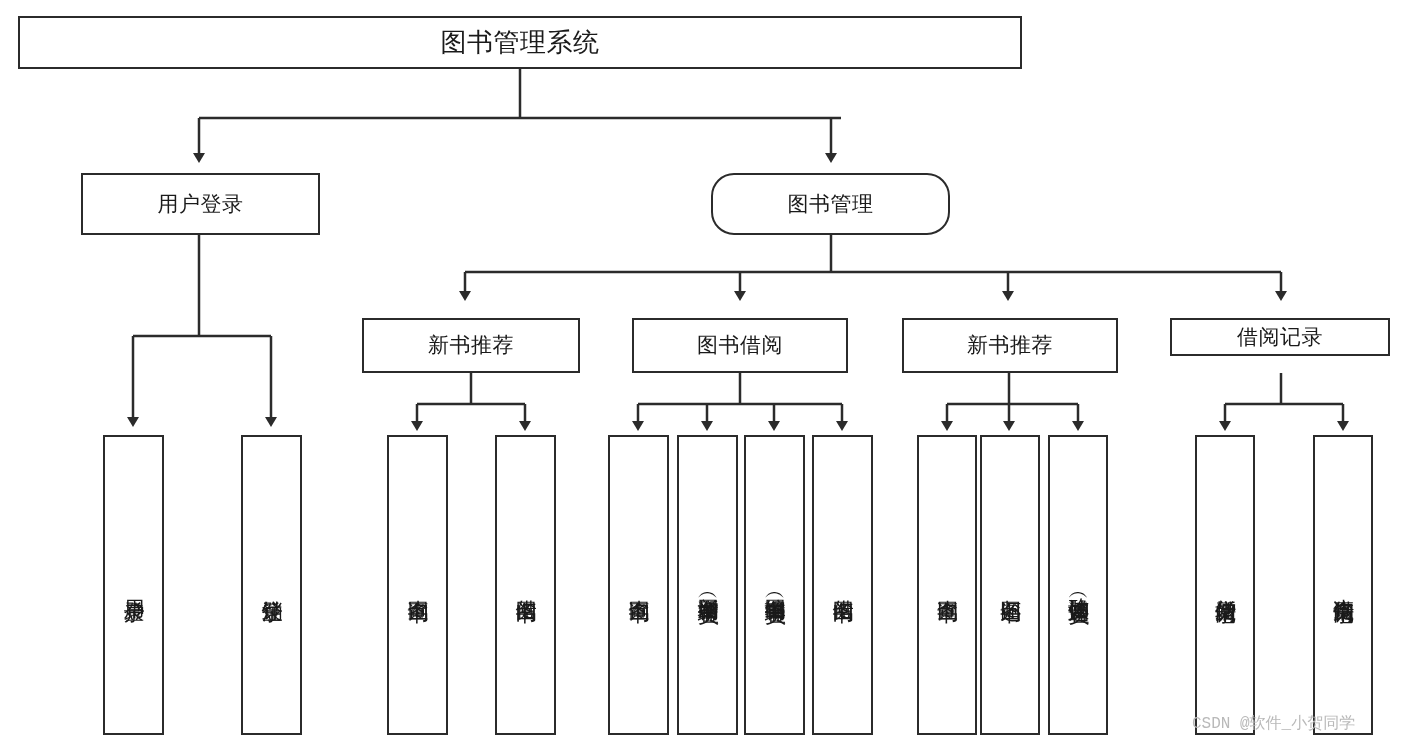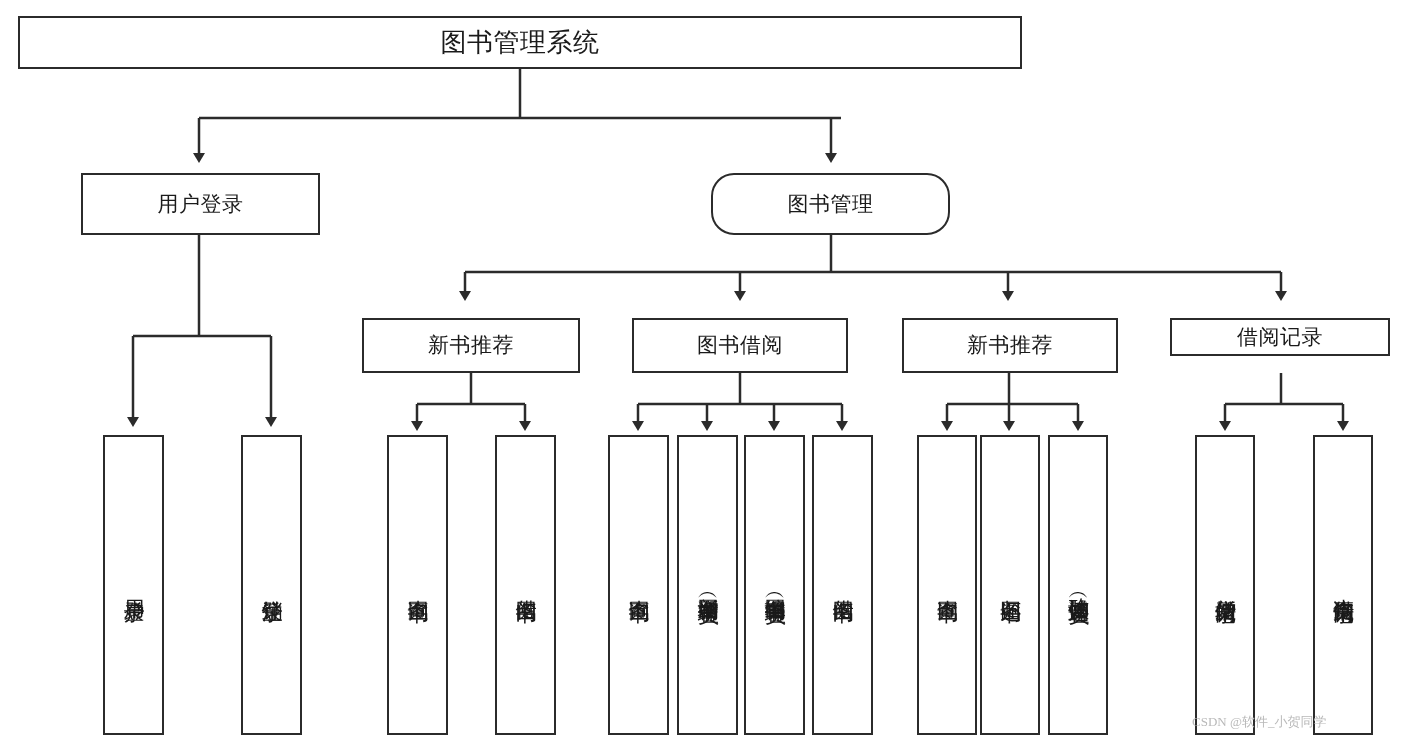--- a/index.html
+++ b/index.html
@@ -50,24 +50,24 @@
     line-height: 1.22;
     letter-spacing: 1px;
     white-space: normal;
     max-height: 100%;
   }
   .node-box.root .node-label { font-size: 26px; }
   .watermark {
     position: absolute;
     left: 1192px;
     top: 713px;
-    font-size: 13px;
+    font-size: 16px;
     color: #b9b9b9;
     white-space: nowrap;
-    font-family: Liberation Serif, serif;
+    font-family: Liberation Mono, monospace;
   }
 </style>
 </head>
 <body>
 
 <div id="diagram-root">
 
   <svg class="connectors" viewBox="0 0 1405 747" xmlns="http://www.w3.org/2000/svg">
     <defs>
       <marker id="arrow" markerWidth="10" markerHeight="12" refX="1" refY="6" orient="auto" markerUnits="userSpaceOnUse">

